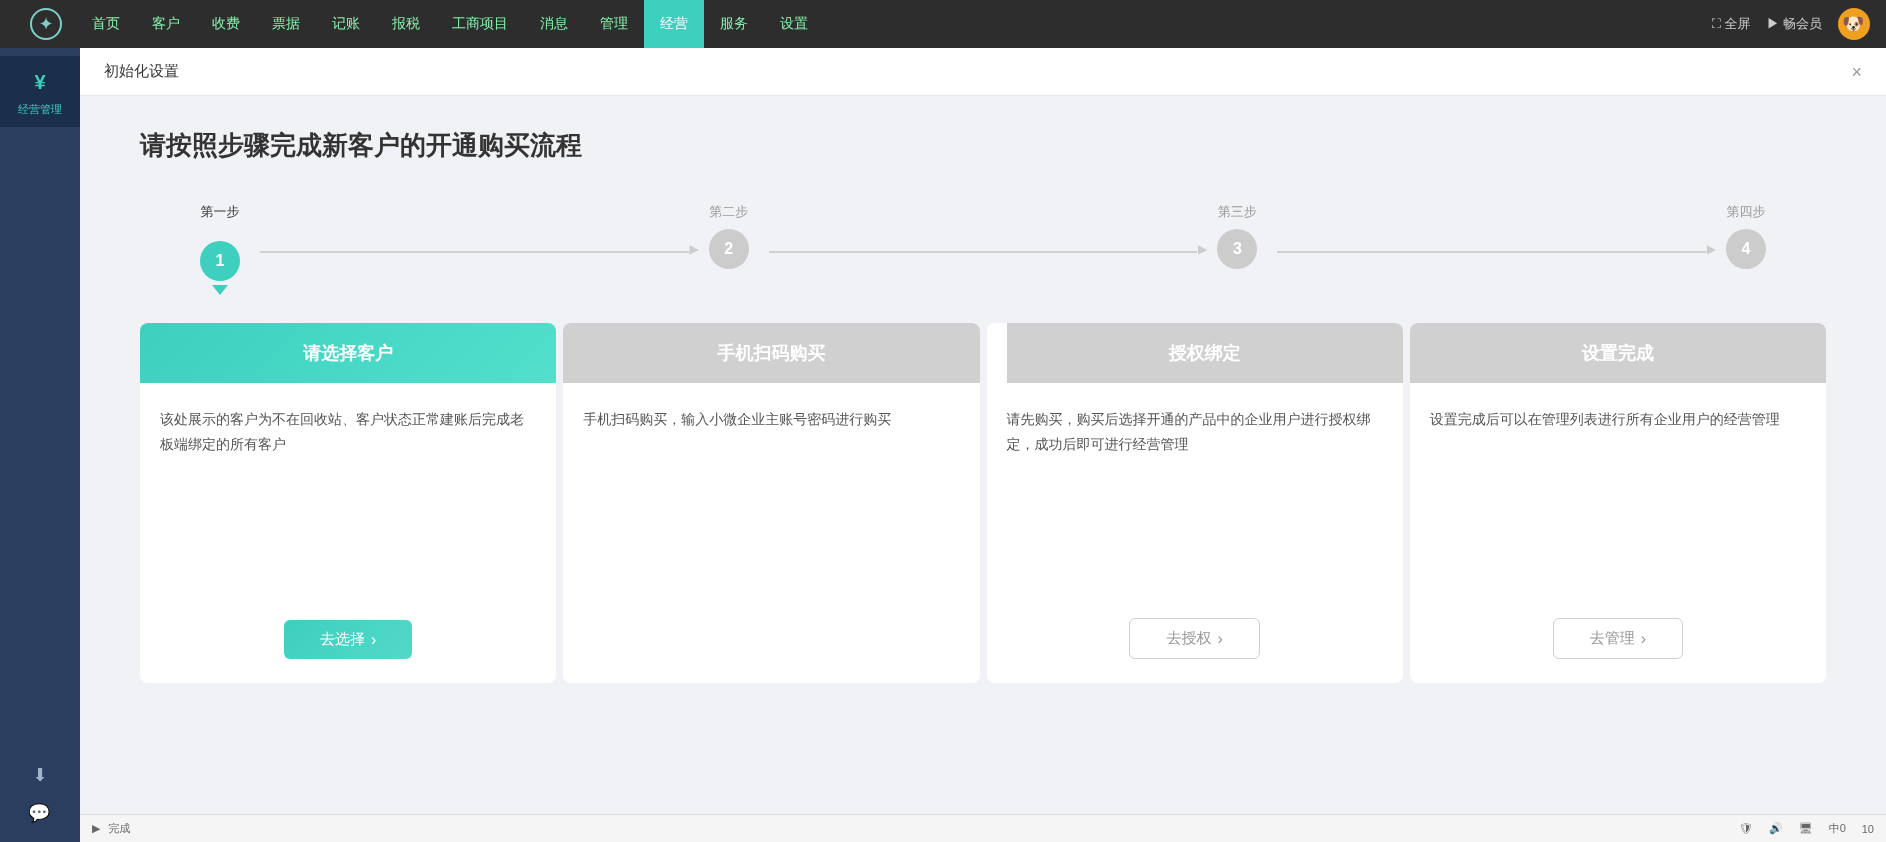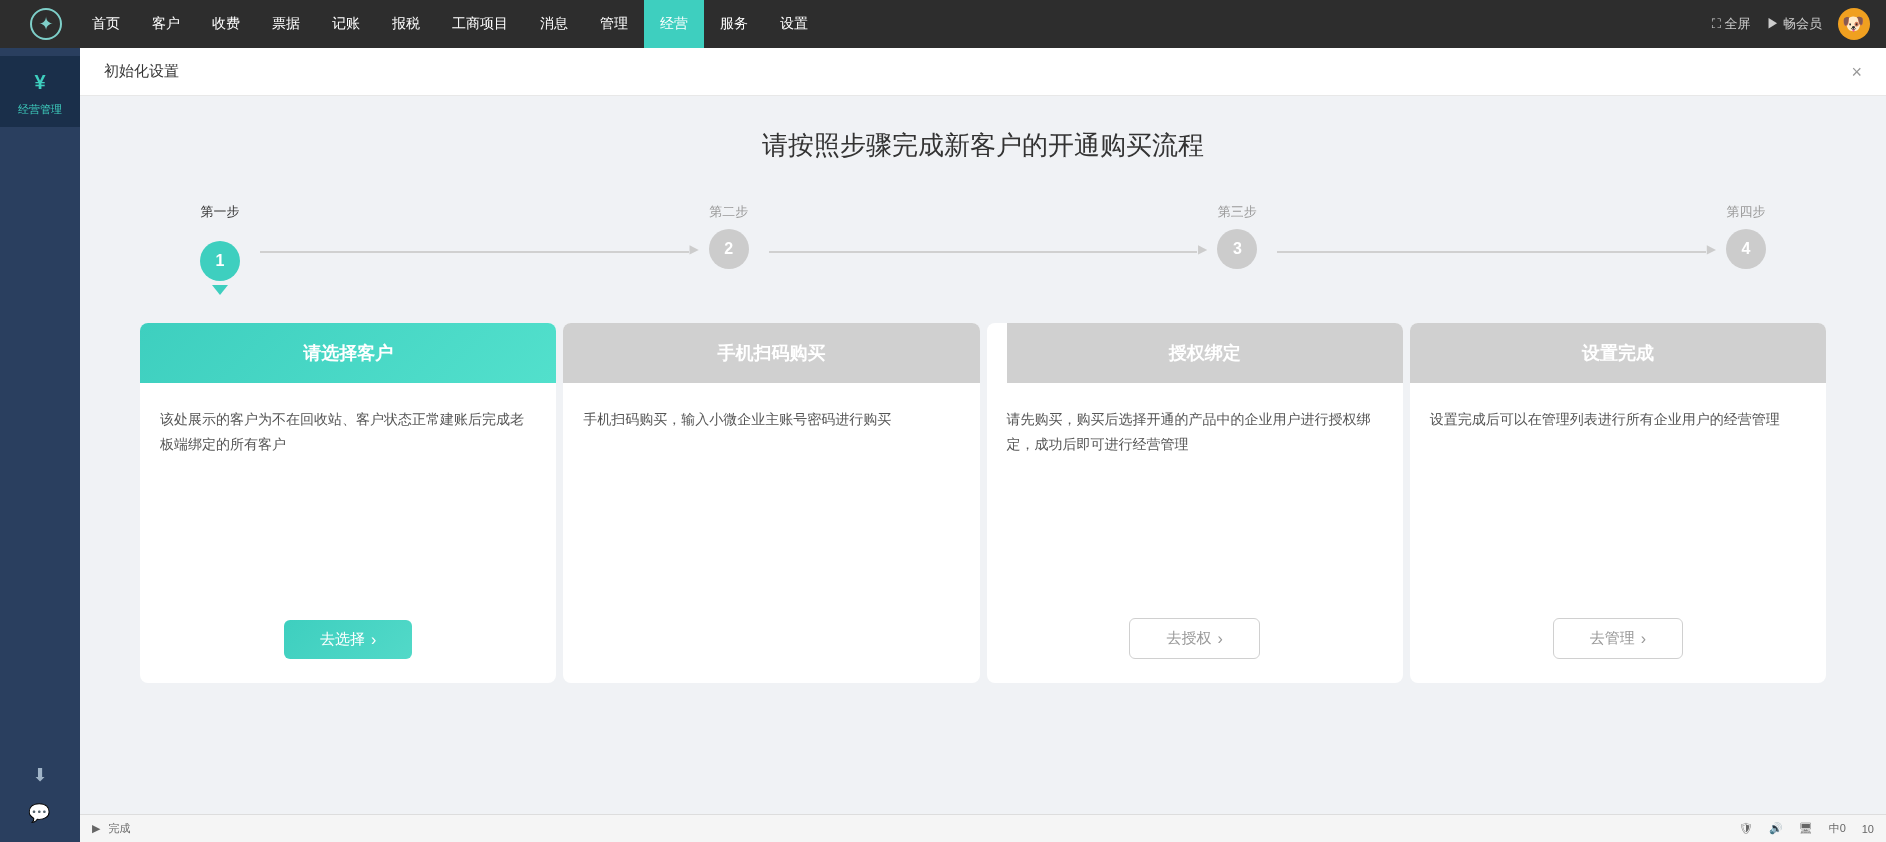--- a/index.html
+++ b/index.html
@@ -26,21 +26,21 @@
       border-radius: 50%;
       display: flex; align-items: center; justify-content: center;
       color: #7ecfc9; font-size: 18px;
     }
     .nav-items {
       display: flex;
       align-items: center;
       flex: 1;
     }
     .nav-item {
-      color: #ffffff;
+      color: #86efac;
       font-size: 14px;
       padding: 0 16px;
       height: 48px;
       display: flex; align-items: center;
       cursor: pointer;
     }
     .nav-item.active {
       background: #3ecfbf;
       color: #fff;
     }
@@ -129,25 +129,25 @@
       line-height: 1;
     }
 
     
     .process-container {
       flex: 1;
       padding: 32px 60px;
       overflow-y: auto;
     }
     .process-title {
-      text-align: center;
+      text-align: left;
       font-size: 26px;
       color: #333;
       margin-bottom: 40px;
-      font-weight: normal;
+      font-weight: bold;
     }
 
     .steps-wrapper {
       display: flex;
       align-items: flex-start;
       margin-bottom: 16px;
       padding: 0 40px;
     }
 
     

